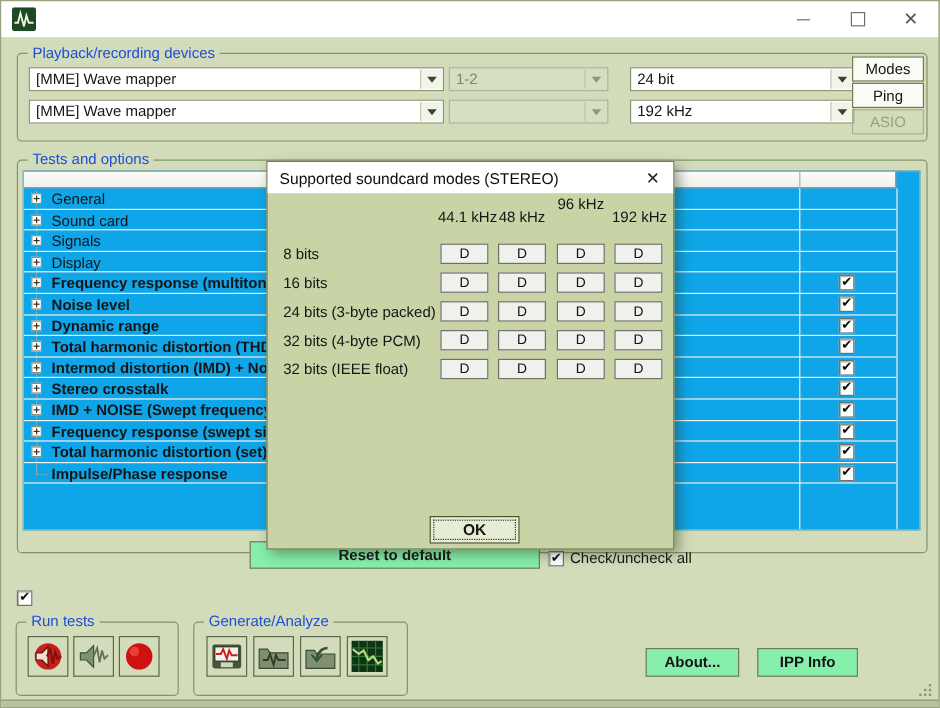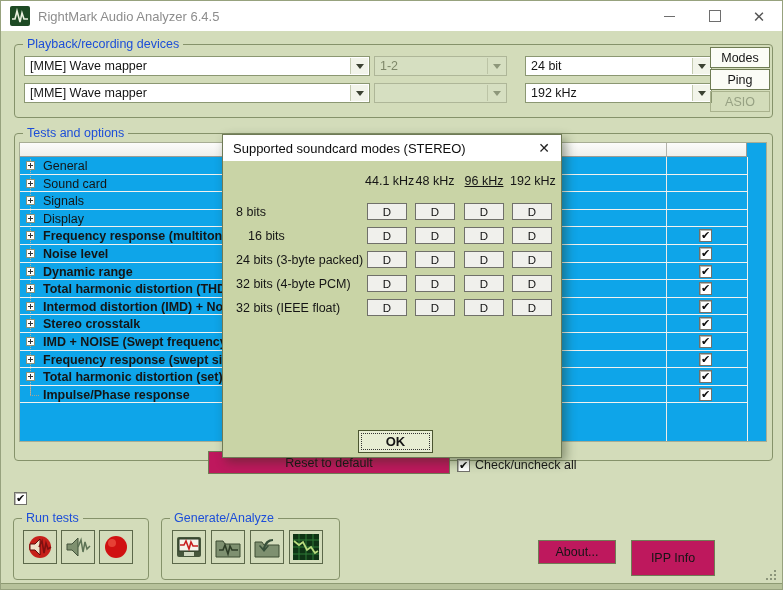--- a/index.html
+++ b/index.html
@@ -22,21 +22,21 @@
   .combo{height:20px;background:#fff;border:1px solid #8b9772;box-sizing:border-box;}
   .combo .combo-val{position:absolute;left:5px;top:2px;white-space:nowrap;}
   .combo .arrowbox{position:absolute;right:1px;top:1px;bottom:1px;width:17px;background:#f2f4ea;border-left:1px solid #c3cab0;display:flex;align-items:center;justify-content:center;}
   .tri{width:0;height:0;border:4px solid transparent;border-top:5px solid #3c4233;margin-top:4px;}
   .combo.disabled{background:#d6dfc1;border-color:#aeb698;color:#7e8769;}
   .combo.disabled .arrowbox{background:transparent;border-left:1px solid #bcc4a6;}
   .combo.disabled .tri{border-top-color:#8d977a;}
   
   .btn{display:flex;align-items:center;justify-content:center;background:#fbfcf6;border:1px solid #6f7c54;box-sizing:border-box;font-size:12.5px;cursor:default;}
   .btn.disabled{background:transparent;border-color:#a9b28d;color:#97a183;}
-  .btn.greenface{background:#be185d;}
+  .btn.greenface{background:#86efac;font-weight:bold;}
   
   .tlist{background:#0ea5e9;border:1px solid #a7ad94;box-sizing:border-box;overflow:hidden;}
   .theader{position:absolute;left:0;top:0;width:727px;height:14px;background:linear-gradient(#fcfcfa,#efefeb);border-bottom:1px solid #9c9c94;border-right:1px solid #9c9c94;box-sizing:border-box;}
   .theader-div{position:absolute;left:646px;top:0;width:1px;height:14px;background:#b2b2aa;}
   .vlineA{position:absolute;left:646px;top:14px;bottom:0;width:1px;background:#ecece8;}
   .vlineB{position:absolute;left:727px;top:14px;bottom:0;width:1px;background:#f0f0ec;}
   .treeline{position:absolute;left:10px;top:16px;width:1px;height:236px;border-left:1px dotted #b3b3a3;}
   .trow{position:absolute;left:0;width:727px;height:17.6px;box-sizing:border-box;border-bottom:1px solid #f2f2ef;}
   .trow .tlabel{position:absolute;left:23px;top:2px;white-space:nowrap;}
   .trow.bold .tlabel{font-weight:700;}
@@ -69,21 +69,20 @@
 </head>
 <body>
 
 <div id="window">
 
   <div class="abs titlebar">
     <svg class="abs app-icon" viewBox="0 0 20 20">
       <rect width="20" height="20" rx="2" fill="#1d4a24"></rect>
       <polyline points="2,13 5,13 7,5 10,16 12,7 14,13 18,13" fill="none" stroke="#eaf2e0" stroke-width="1.6"></polyline>
     </svg>
-    <span class="abs title-text">RightMark Audio Analyzer 6.4.5</span>
     <div class="abs win-btn" style="left:650px;">
         <span class="glyph-min"></span>
       </div>
     <div class="abs win-btn" style="left:696px;">
         <span class="glyph-max"></span>
       </div>
     <div class="abs win-btn" style="left:740px;">
         <span class="glyph-close">✕</span>
       </div>
   </div>
@@ -281,21 +280,21 @@
             <line x1="21" y1="1" x2="21" y2="27"></line>
         </g>
         <polyline points="2,8 7,12 11,9 15,17 19,14 23,20 26,18" fill="none" stroke="#b9dc7e" stroke-width="1.8"></polyline>
       </svg>
     </div>
   </div>
 
   <div class="abs btn greenface" style="left:537px;top:539px;width:78px;height:24px;">
     <span>About...</span>
   </div>
-  <div class="abs btn greenface" style="left:630px;top:539px;width:84px;height:36px;">
+  <div class="abs btn greenface" style="left:630px;top:539px;width:84px;height:24px;">
     <span>IPP Info</span>
   </div>
 
   <svg class="abs grip" viewBox="0 0 12 12">
     <g fill="#8b957a">
       <rect x="9" y="0" width="2" height="2"></rect>
         <rect x="9" y="4" width="2" height="2"></rect>
         <rect x="9" y="8" width="2" height="2"></rect>
       <rect x="5" y="4" width="2" height="2"></rect>
         <rect x="5" y="8" width="2" height="2"></rect>
@@ -308,28 +307,28 @@
     <div class="dlg-titlebar">
       <span class="dlg-title">Supported soundcard modes (STEREO)</span>
       <div class="dlg-close">
           <span>✕</span>
         </div>
     </div>
     <div class="dlg-body">
       <div>
           <span class="col-head" style="left: 142px; top: 13px;">44.1 kHz</span>
           <span class="col-head" style="left: 190px; top: 13px;">48 kHz</span>
-          <span class="col-head" style="left: 239px; top: 13px; text-decoration: underline;">96 kHz</span>
+          <span class="col-head" style="left: 239px; top: 2px;">96 kHz</span>
           <span class="col-head" style="left: 287px; top: 13px;">192 kHz</span>
           <span class="mode-label" style="top: 44px;">8 bits</span>
           <div class="dbtn" style="left: 144px; top: 42px;">D</div>
           <div class="dbtn" style="left: 192px; top: 42px;">D</div>
           <div class="dbtn" style="left: 241px; top: 42px;">D</div>
           <div class="dbtn" style="left: 289px; top: 42px;">D</div>
-          <span class="mode-label" style="top: 68px; margin-left: 12px;">16 bits</span>
+          <span class="mode-label" style="top: 68px;">16 bits</span>
           <div class="dbtn" style="left: 144px; top: 66px;">D</div>
           <div class="dbtn" style="left: 192px; top: 66px;">D</div>
           <div class="dbtn" style="left: 241px; top: 66px;">D</div>
           <div class="dbtn" style="left: 289px; top: 66px;">D</div>
           <span class="mode-label" style="top: 92px;">24 bits (3-byte packed)</span>
           <div class="dbtn" style="left: 144px; top: 90px;">D</div>
           <div class="dbtn" style="left: 192px; top: 90px;">D</div>
           <div class="dbtn" style="left: 241px; top: 90px;">D</div>
           <div class="dbtn" style="left: 289px; top: 90px;">D</div>
           <span class="mode-label" style="top: 116px;">32 bits (4-byte PCM)</span>

